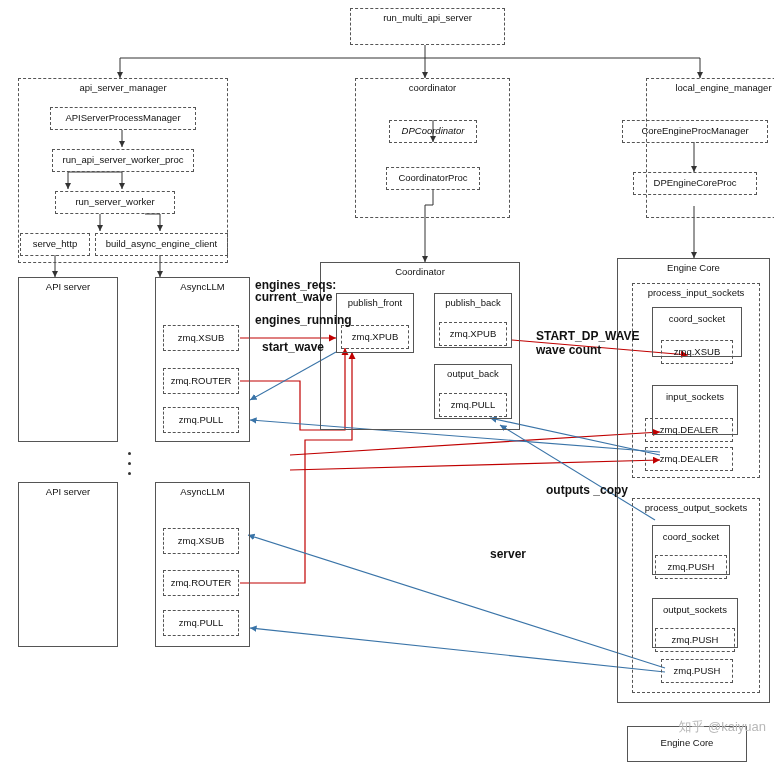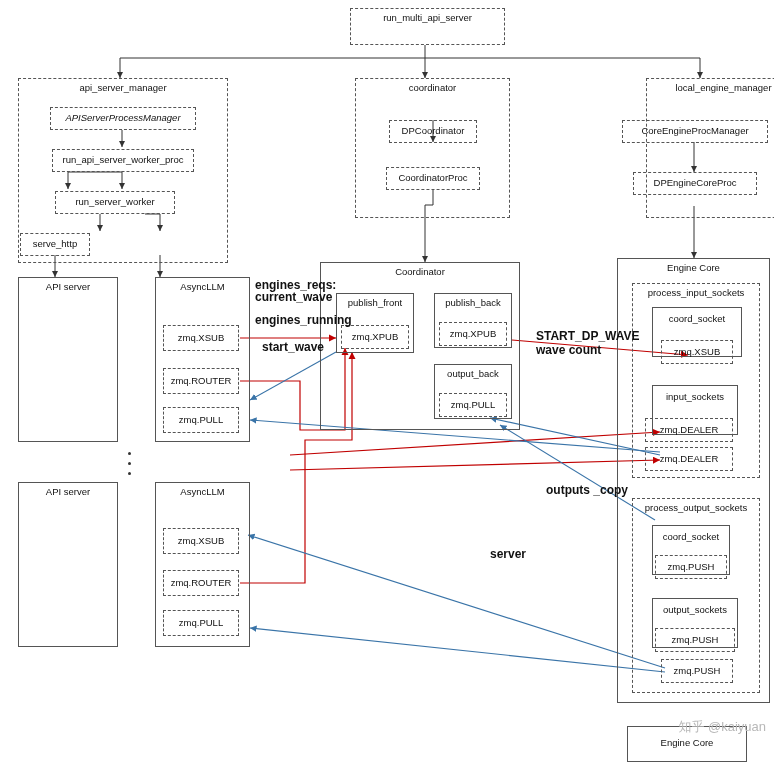--- a/index.html
+++ b/index.html
@@ -93,34 +93,37 @@
   </div>
 
   <div class="box dashed" style="left:355px;top:78px;width:155px;height:140px;">
     <div class="toplabel">coordinator</div>
   </div>
 
   <div class="box dashed" style="left:646px;top:78px;width:155px;height:140px;">
     <div class="toplabel">local_engine_manager</div>
   </div>
 
-  <div class="box dashed ctr" style="left:50px;top:107px;width:146px;height:23px;font-style:italic;">
+  <div class="box dashed ctr" style="left:50px;top:107px;width:146px;height:23px;">
     <span>APIServerProcessManager</span>
   </div>
   <div class="box dashed ctr" style="left:52px;top:149px;width:142px;height:23px;">
     <span>run_api_server_worker_proc</span>
   </div>
   <div class="box dashed ctr" style="left:55px;top:191px;width:120px;height:23px;">
     <span>run_server_worker</span>
   </div>
   <div class="box dashed ctr" style="left:20px;top:233px;width:70px;height:23px;">
     <span>serve_http</span>
   </div>
-
-  <div class="box dashed ctr" style="left:389px;top:120px;width:88px;height:23px;">
+  <div class="box dashed ctr" style="left:95px;top:233px;width:133px;height:23px;">
+    <span>build_async_engine_client</span>
+  </div>
+
+  <div class="box dashed ctr" style="left:389px;top:120px;width:88px;height:23px;font-style:italic;">
     <span>DPCoordinator</span>
   </div>
   <div class="box dashed ctr" style="left:386px;top:167px;width:94px;height:23px;">
     <span>CoordinatorProc</span>
   </div>
 
   <div class="box dashed ctr" style="left:622px;top:120px;width:146px;height:23px;">
     <span>CoreEngineProcManager</span>
   </div>
   <div class="box dashed ctr" style="left:633px;top:172px;width:124px;height:23px;">

